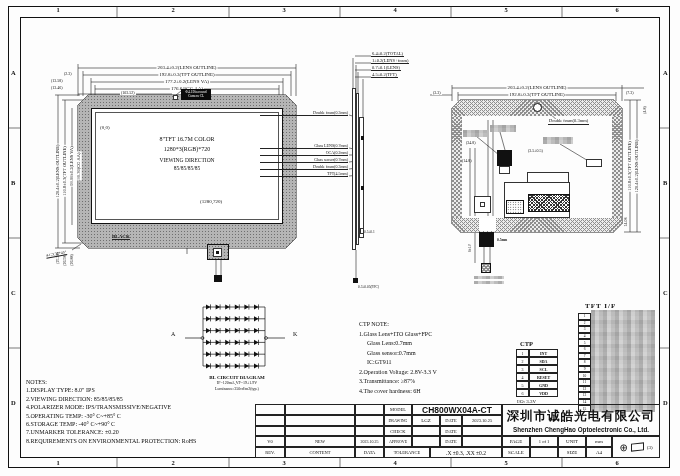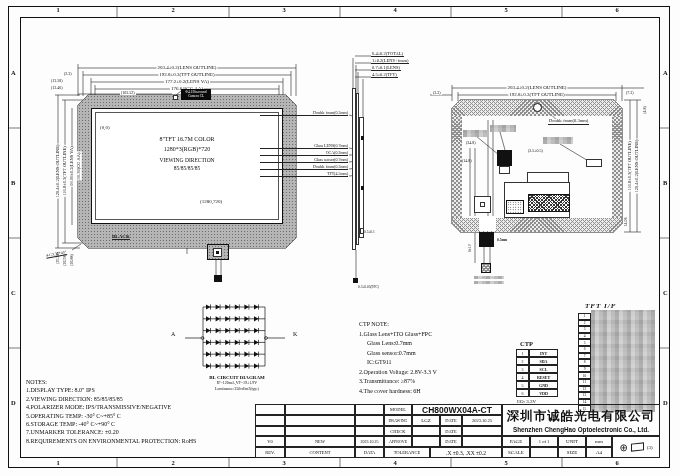--- a/index.html
+++ b/index.html
@@ -404,21 +404,21 @@
         <div class="ctp-no">5</div>
         <div class="ctp-nm">GND</div>
       </div>
       <div class="ctp-row">
         <div class="ctp-no">6</div>
         <div class="ctp-nm">VDD</div>
       </div>
     </div>
   <div class="t f5" style="left:517px;top:398.5px;">I/O: 3.3V</div>
 
-  <div class="t f7 b" style="left:585px;top:303px;letter-spacing:1px;font-style:italic;">TFT I/F</div>
+  <div class="t f7 b" style="left:585px;top:303px;letter-spacing:1px;">TFT I/F</div>
   <div class="abs" style="left:578px;top:313px;width:13px;">
       <div class="tft-no">1</div>
       <div class="tft-no">2</div>
       <div class="tft-no">3</div>
       <div class="tft-no">4</div>
       <div class="tft-no">5</div>
       <div class="tft-no">6</div>
       <div class="tft-no">7</div>
       <div class="tft-no">8</div>
       <div class="tft-no">9</div>

